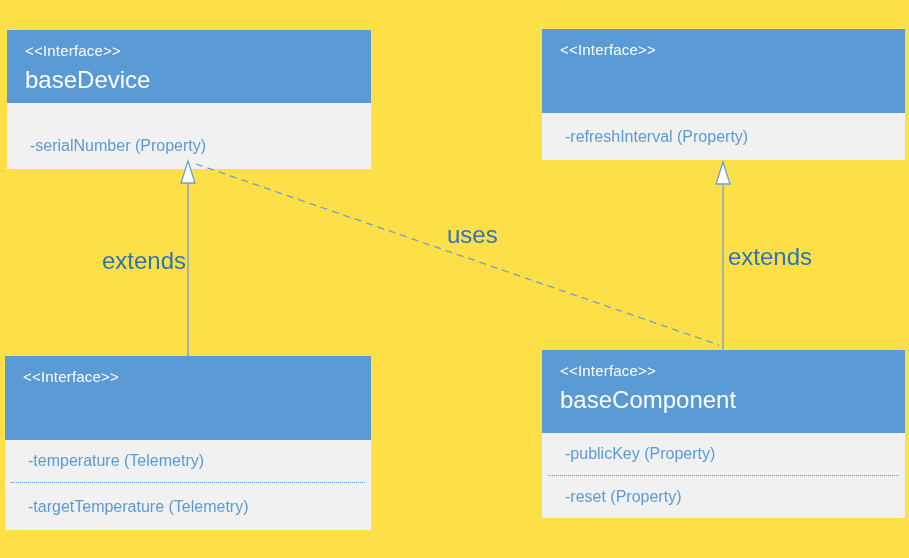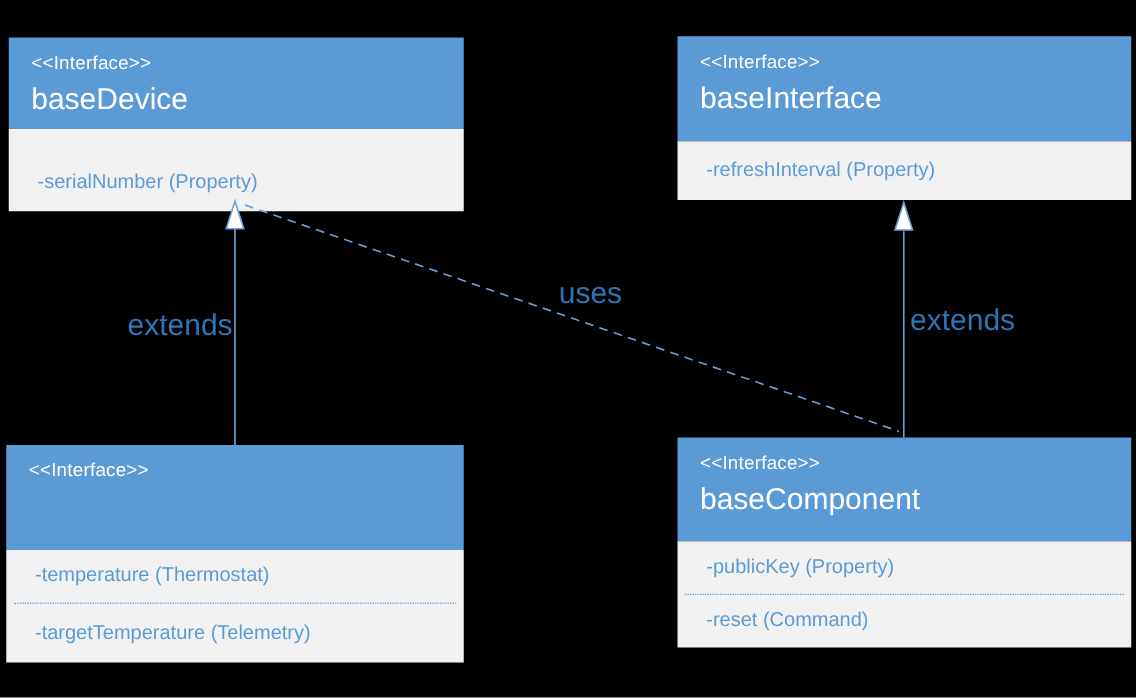--- a/index.html
+++ b/index.html
@@ -1,17 +1,17 @@
 <!DOCTYPE html>
 <html><head>
 <meta charset="utf-8">
 <style>
   html,body{margin:0;padding:0;background:#ffffff;}
   body{font-family:"Liberation Sans","DejaVu Sans",sans-serif;}
-  .canvas{position:relative;width:909px;height:558px;background:#000000;overflow:hidden;}
+  .canvas{position:relative;width:909px;height:558px;background:#fde047;overflow:hidden;}
 
   .uml-node{position:absolute;display:flex;flex-direction:column;}
   .node-header{background:#5B9BD5;color:#ffffff;padding:10px 0 8px 18px;box-sizing:border-box;}
   .stereotype{font-size:15px;line-height:22px;letter-spacing:0.2px;}
   .node-title{font-size:24px;line-height:30px;margin-top:3px;}
   .node-body{background:#F1F1F2;flex:1;display:flex;flex-direction:column;box-sizing:border-box;}
   .member-row{display:flex;align-items:center;padding-left:23px;color:#5B9BD5;font-size:16px;box-sizing:border-box;}
   .member-divider{border-top:1px dotted #5B9BD5;margin:0 6px;height:0;}
 
   
@@ -46,47 +46,46 @@
       <div class="node-title">baseDevice</div>
     </div>
     <div class="node-body">
       <div class="member-row">-serialNumber (Property)</div>
     </div>
   </div>
 
   <div class="uml-node pos-baseinterface">
     <div class="node-header">
       <div class="stereotype">&lt;&lt;Interface&gt;&gt;</div>
-      <div class="node-title">baseInterface</div>
     </div>
     <div class="node-body">
       <div class="member-row">-refreshInterval (Property)</div>
     </div>
   </div>
 
   <div class="uml-node pos-thermostat">
     <div class="node-header">
       <div class="stereotype">&lt;&lt;Interface&gt;&gt;</div>
     </div>
     <div class="node-body">
-      <div class="member-row r1">-temperature (Thermostat)</div>
+      <div class="member-row r1">-temperature (Telemetry)</div>
       <div class="member-divider"></div>
       <div class="member-row r2">-targetTemperature (Telemetry)</div>
     </div>
   </div>
 
   <div class="uml-node pos-basecomponent">
     <div class="node-header">
       <div class="stereotype">&lt;&lt;Interface&gt;&gt;</div>
       <div class="node-title">baseComponent</div>
     </div>
     <div class="node-body">
       <div class="member-row">-publicKey (Property)</div>
       <div class="member-divider"></div>
-      <div class="member-row">-reset (Command)</div>
+      <div class="member-row">-reset (Property)</div>
     </div>
   </div>
 
   <svg class="edges-svg" viewBox="0 0 909 558" xmlns="http://www.w3.org/2000/svg">
     <defs>
       <marker id="openArrow" markerWidth="18" markerHeight="14" refX="1" refY="0" orient="auto" markerUnits="userSpaceOnUse">
         <path d="M -13 -7 L 0 0 L -13 4" fill="none" stroke="#6FA0D4" stroke-width="1.3"></path>
       </marker>
     </defs>
 

